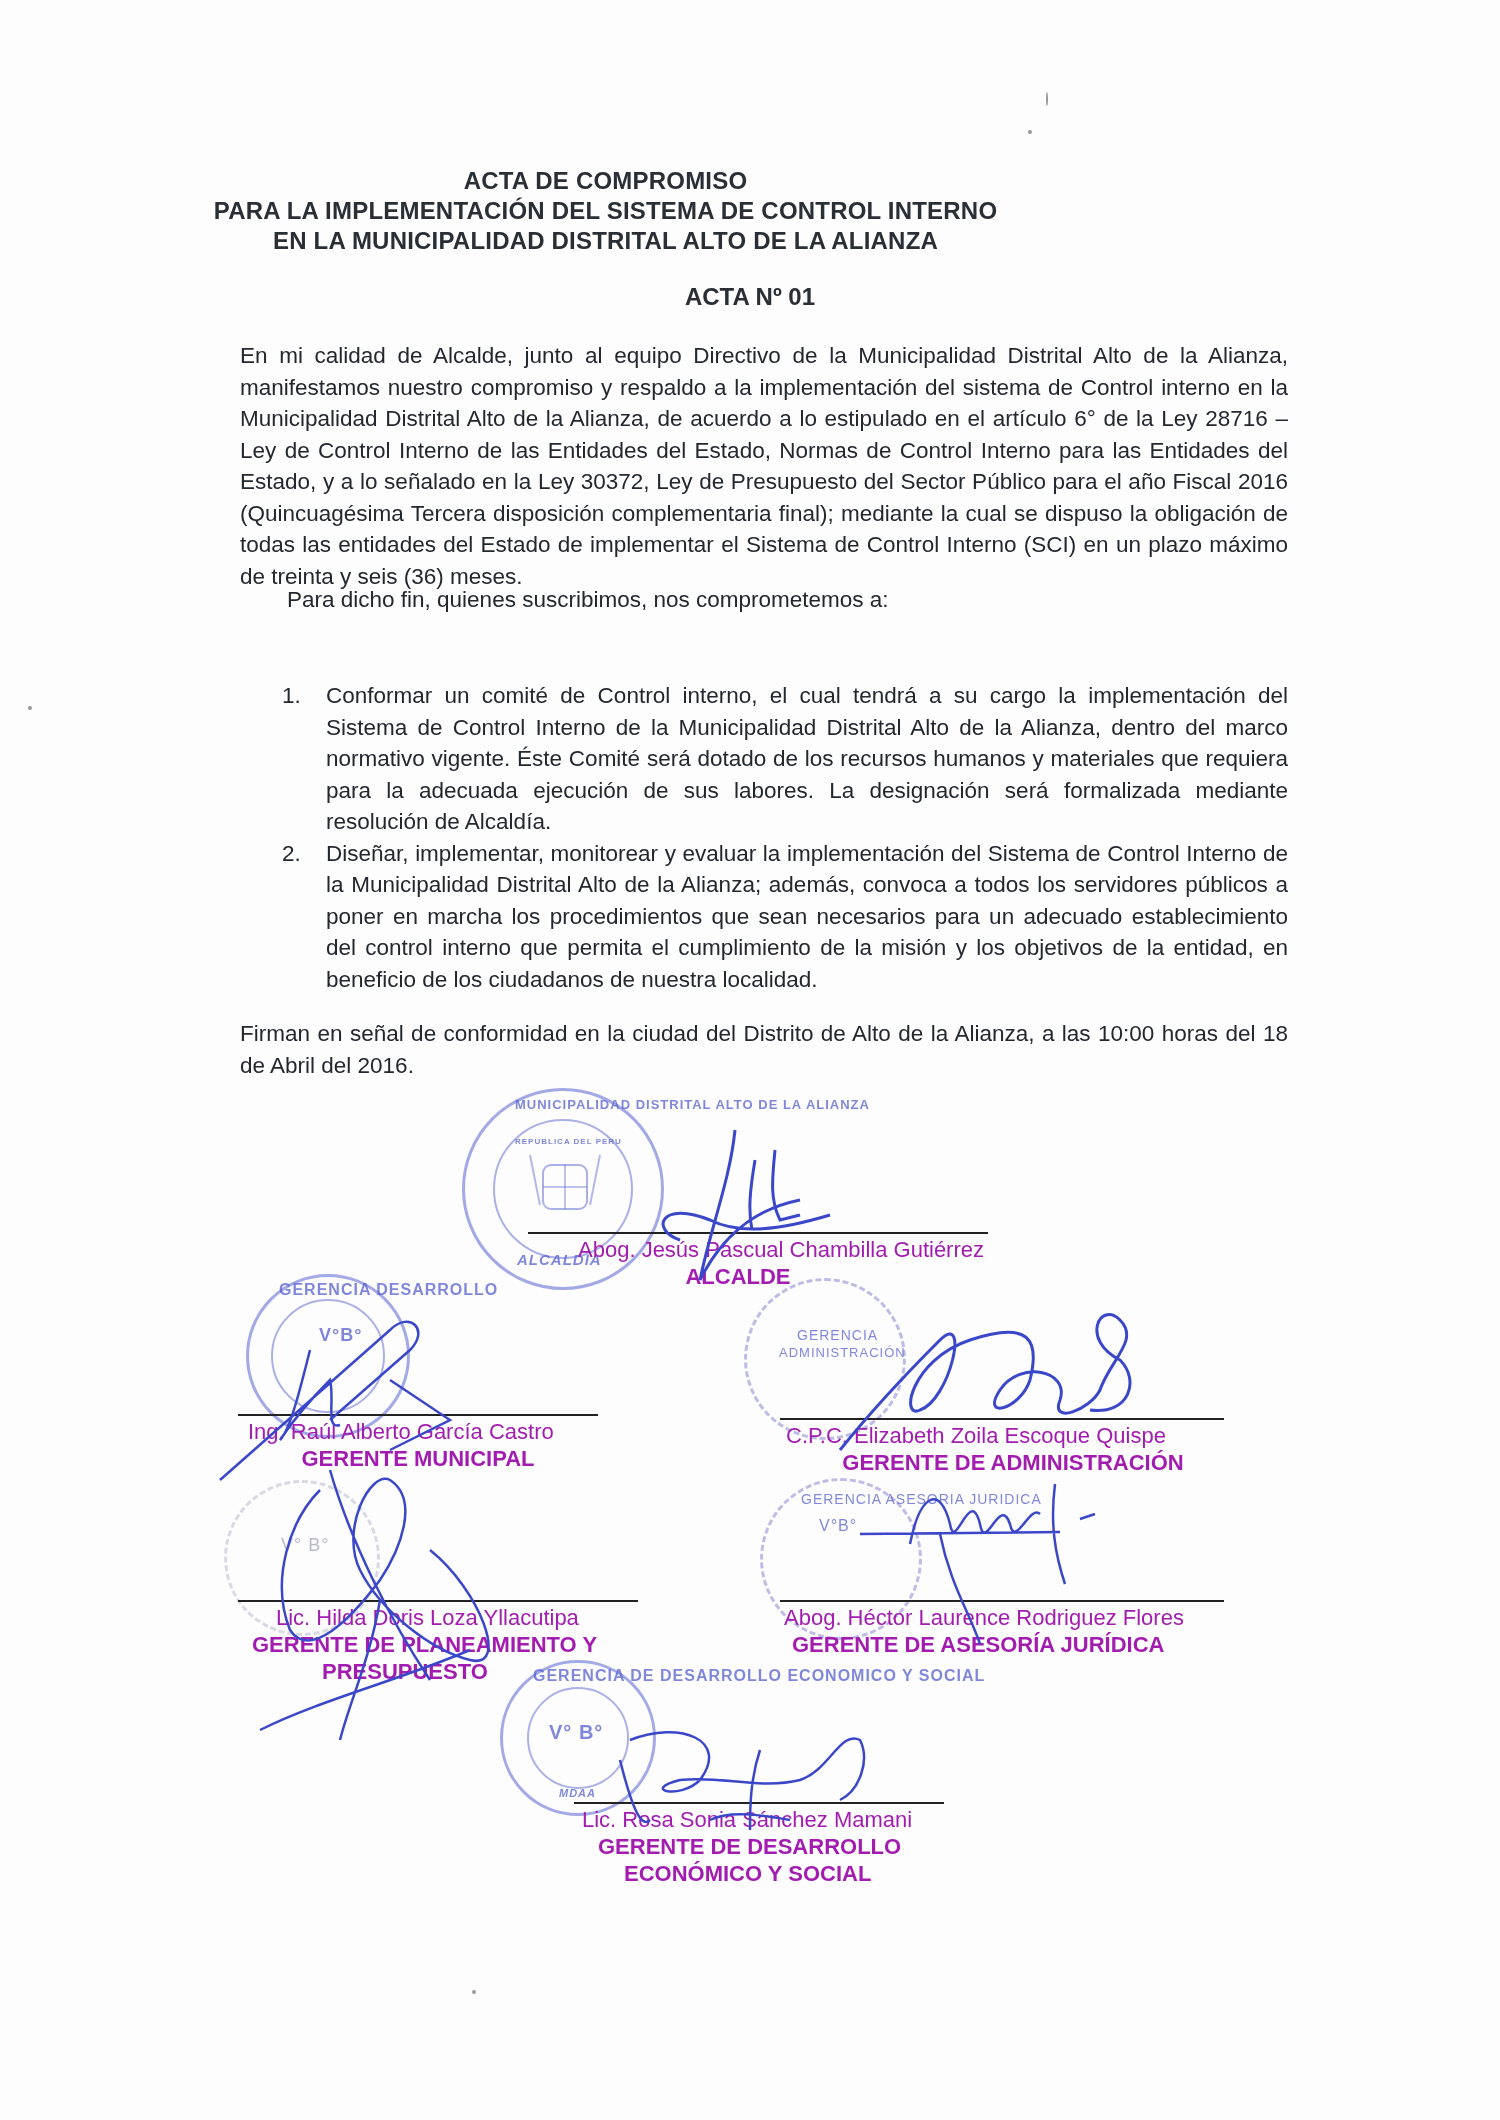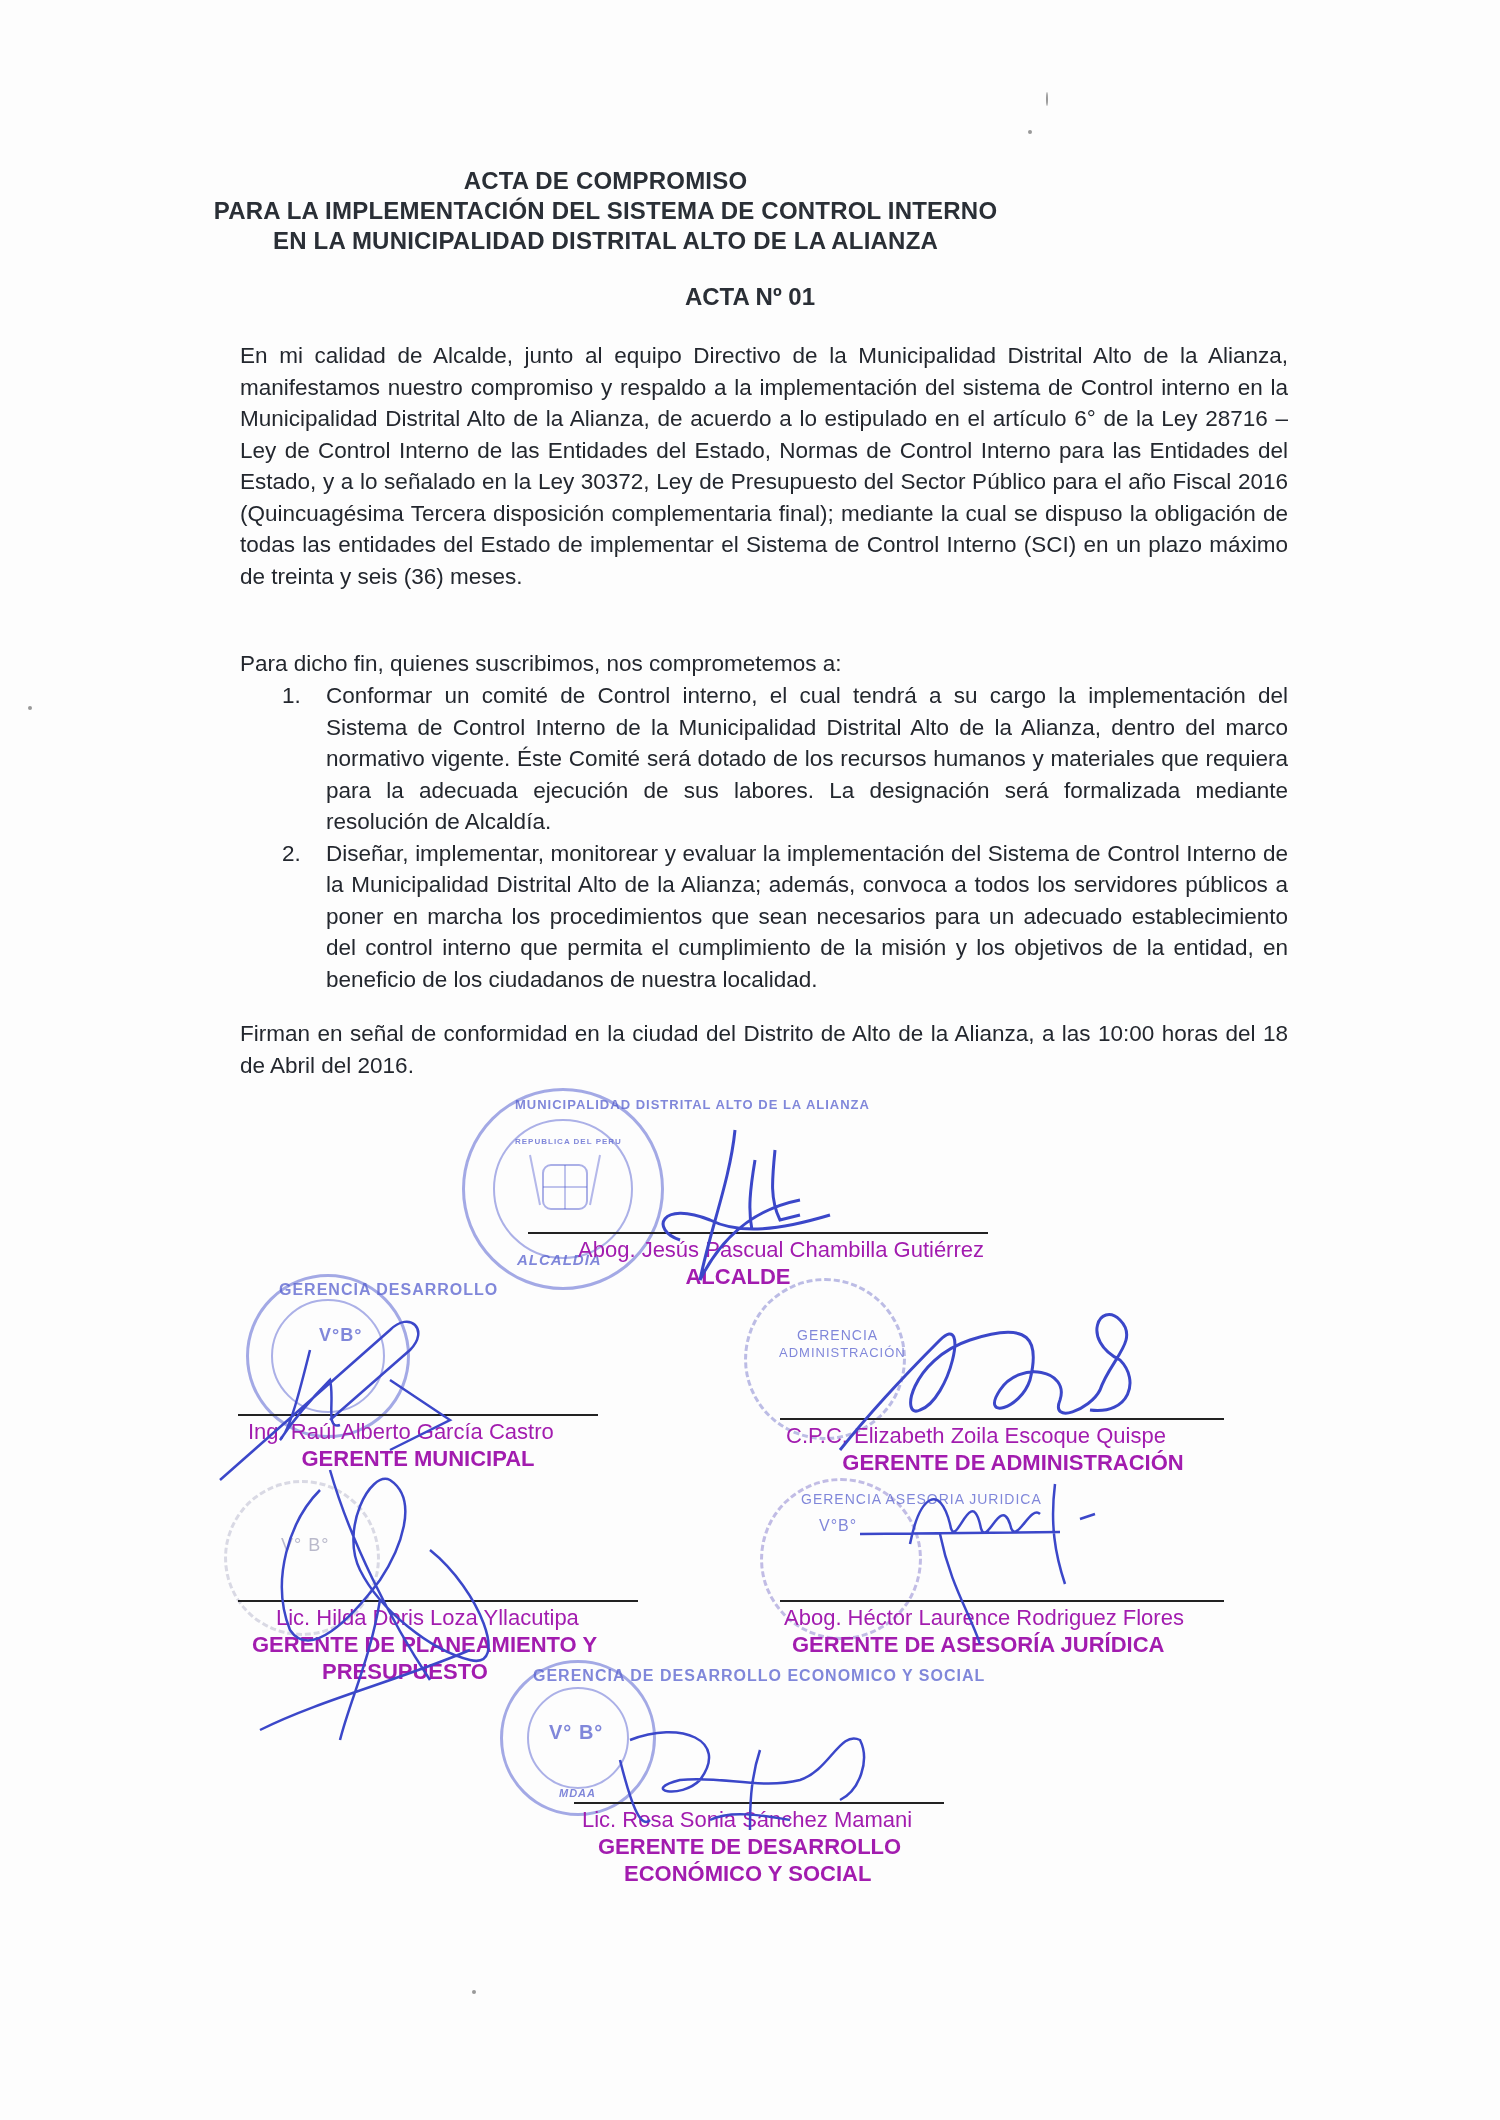--- a/index.html
+++ b/index.html
@@ -3,21 +3,21 @@
   <meta charset="utf-8">
   <style>
     html, body { margin: 0; padding: 0; background: #ffffff; }
     body { width: 1500px; height: 2120px; position: relative; overflow: hidden; font-family: "Liberation Sans", sans-serif; color: #1f2328; }
     .page { position: absolute; left: 0; top: 0; width: 1500px; height: 2120px; background: #fdfdfd; }
     .title-block { position: absolute; left: 0; width: 1211px; top: 166px; text-align: center; }
     .title-line { font-weight: bold; font-size: 24px; line-height: 30px; color: #2a2f36; letter-spacing: 0.2px; }
     .acta-no { position: absolute; left: 0; width: 1500px; top: 283px; text-align: center; font-weight: bold; font-size: 24px; color: #2a2f36; }
     .body-text { position: absolute; left: 240px; width: 1048px; font-size: 22.5px; line-height: 31.5px; text-align: justify; color: #23272e; }
     .p1 { top: 340px; }
-    .p2 { top: 648px; }
+    .p2 { top: 584px; margin-left: 47px; }
     .list { position: absolute; left: 240px; width: 1048px; top: 680px; font-size: 22.5px; line-height: 31.5px; color: #23272e; }
     .list-item { position: relative; padding-left: 86px; text-align: justify; }
     .list-num { position: absolute; left: 42px; top: 0; }
     .p3 { top: 1018px; }
     .sig { position: absolute; text-align: center; color: #a21caf; }
     .sig-line { border-top: 2px solid #222; height: 0; margin-bottom: 2px; }
     .sig-name { font-size: 22px; line-height: 27px; white-space: nowrap; }
     .sig-role { font-size: 22px; line-height: 27px; font-weight: bold; white-space: nowrap; }
     .stamp { position: absolute; border-radius: 50%; border: 3px solid rgba(90,100,210,0.55); }
     .stamp-inner { position: absolute; border-radius: 50%; border: 2px solid rgba(90,100,210,0.5); }

